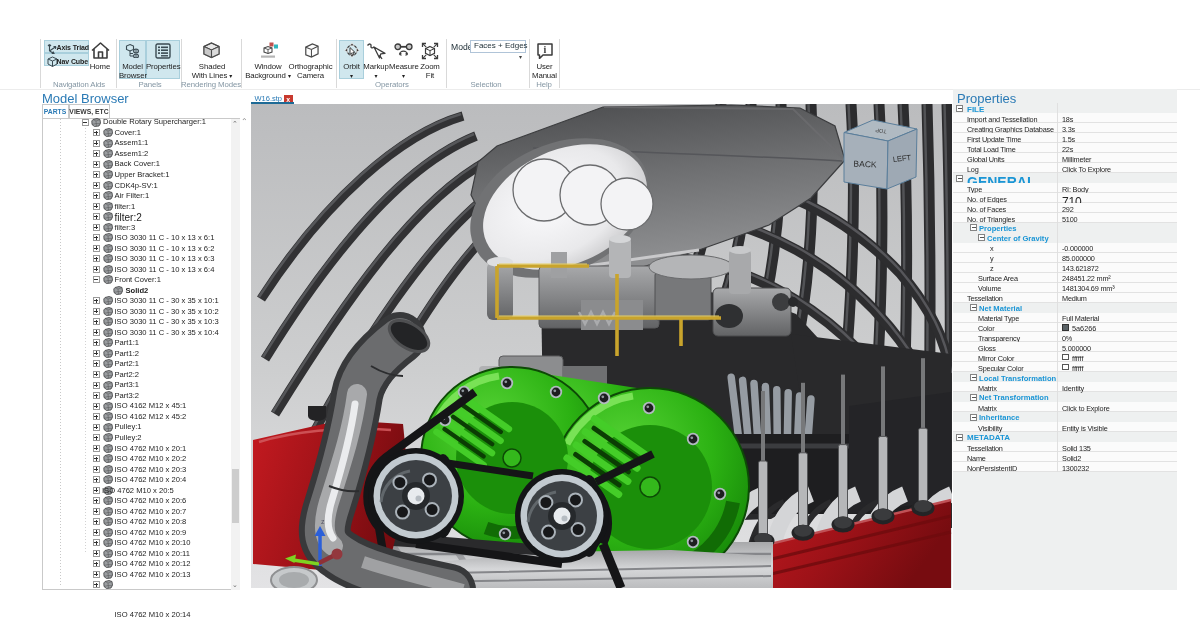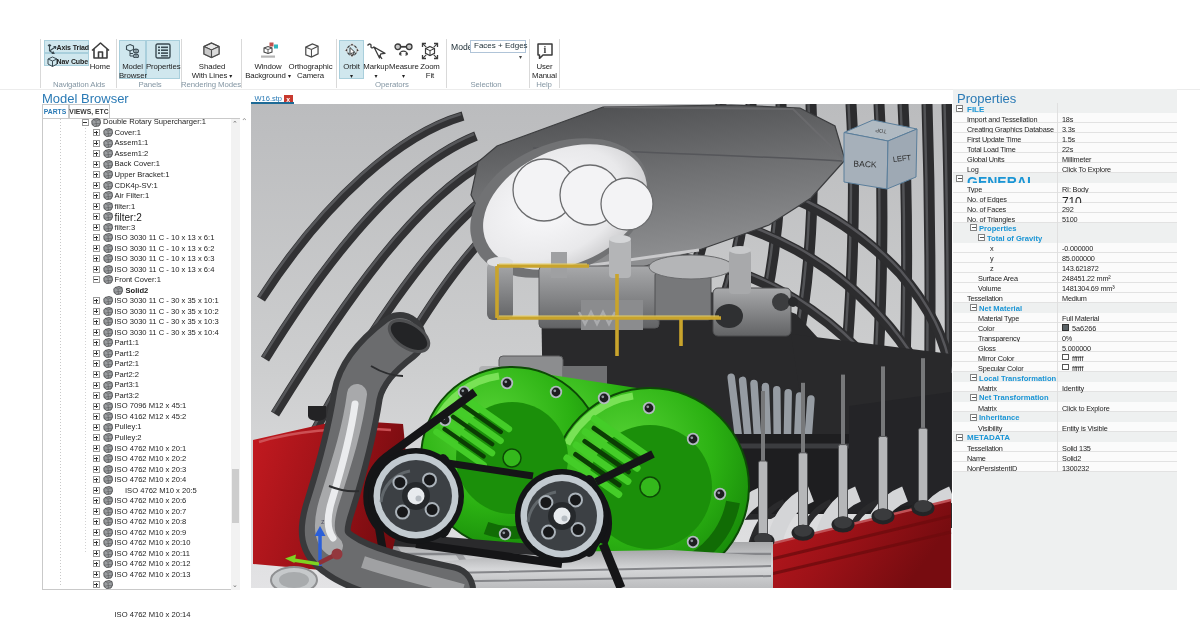--- a/index.html
+++ b/index.html
@@ -339,21 +339,21 @@
     <path d="M2,1.5 L5,3 L9,1.5 M5,3 L5.5,8.3 M1,6.5 L5,5.5 L9.5,5.8" stroke="#5a5c5e" stroke-width="0.6" fill="none"></path>
   </svg>
 <div class="a" style="left:114.5px;top:390.91999999999996px;font-size:7.6px;color:#1c1c1c;font-weight:normal;white-space:nowrap">Part3:2</div>
 <span class="a" style="left:92.5px;top:402.53999999999996px;width:7px;height:7px;border:1px solid #9a9a9a;background:#fff"></span>
 <span class="a" style="left:94.0px;top:405.53999999999996px;width:4px;height:1px;background:#333"></span>
 <span class="a" style="left:95.5px;top:404.03999999999996px;width:1px;height:4px;background:#333"></span>
 <svg class="a" style="left:102.5px;top:401.53999999999996px" width="10" height="9" viewBox="0 0 10 9">
     <path d="M2,1.5 L6,0.5 L9,1.5 L9.5,5 L8,8 L3.5,8.5 L1,6.5 L0.8,3 Z" fill="#9b9ea1" stroke="#3c3e40" stroke-width="0.8"></path>
     <path d="M2,1.5 L5,3 L9,1.5 M5,3 L5.5,8.3 M1,6.5 L5,5.5 L9.5,5.8" stroke="#5a5c5e" stroke-width="0.6" fill="none"></path>
   </svg>
-<div class="a" style="left:114.5px;top:401.43999999999994px;font-size:7.6px;color:#1c1c1c;font-weight:normal;white-space:nowrap">ISO 7096 M12 x 45:1</div>
+<div class="a" style="left:114.5px;top:401.43999999999994px;font-size:7.6px;color:#1c1c1c;font-weight:normal;white-space:nowrap">ISO 4162 M12 x 45:1</div>
 <span class="a" style="left:92.5px;top:413.06px;width:7px;height:7px;border:1px solid #9a9a9a;background:#fff"></span>
 <span class="a" style="left:94.0px;top:416.06px;width:4px;height:1px;background:#333"></span>
 <span class="a" style="left:95.5px;top:414.56px;width:1px;height:4px;background:#333"></span>
 <svg class="a" style="left:102.5px;top:412.06px" width="10" height="9" viewBox="0 0 10 9">
     <path d="M2,1.5 L6,0.5 L9,1.5 L9.5,5 L8,8 L3.5,8.5 L1,6.5 L0.8,3 Z" fill="#9b9ea1" stroke="#3c3e40" stroke-width="0.8"></path>
     <path d="M2,1.5 L5,3 L9,1.5 M5,3 L5.5,8.3 M1,6.5 L5,5.5 L9.5,5.8" stroke="#5a5c5e" stroke-width="0.6" fill="none"></path>
   </svg>
 <div class="a" style="left:114.5px;top:411.96px;font-size:7.6px;color:#1c1c1c;font-weight:normal;white-space:nowrap">ISO 4162 M12 x 45:2</div>
 <span class="a" style="left:92.5px;top:423.58px;width:7px;height:7px;border:1px solid #9a9a9a;background:#fff"></span>
 <span class="a" style="left:94.0px;top:426.58px;width:4px;height:1px;background:#333"></span>
@@ -403,21 +403,21 @@
     <path d="M2,1.5 L5,3 L9,1.5 M5,3 L5.5,8.3 M1,6.5 L5,5.5 L9.5,5.8" stroke="#5a5c5e" stroke-width="0.6" fill="none"></path>
   </svg>
 <div class="a" style="left:114.5px;top:475.08px;font-size:7.6px;color:#1c1c1c;font-weight:normal;white-space:nowrap">ISO 4762 M10 x 20:4</div>
 <span class="a" style="left:92.5px;top:486.7px;width:7px;height:7px;border:1px solid #9a9a9a;background:#fff"></span>
 <span class="a" style="left:94.0px;top:489.7px;width:4px;height:1px;background:#333"></span>
 <span class="a" style="left:95.5px;top:488.2px;width:1px;height:4px;background:#333"></span>
 <svg class="a" style="left:102.5px;top:485.7px" width="10" height="9" viewBox="0 0 10 9">
     <path d="M2,1.5 L6,0.5 L9,1.5 L9.5,5 L8,8 L3.5,8.5 L1,6.5 L0.8,3 Z" fill="#9b9ea1" stroke="#3c3e40" stroke-width="0.8"></path>
     <path d="M2,1.5 L5,3 L9,1.5 M5,3 L5.5,8.3 M1,6.5 L5,5.5 L9.5,5.8" stroke="#5a5c5e" stroke-width="0.6" fill="none"></path>
   </svg>
-<div class="a" style="left:125px;top:485.59999999999997px;font-size:7.6px;color:#1c1c1c;font-weight:normal;white-space:nowrap">ISO 4762 M10 x 20:5</div>
+<div class="a" style="left:102px;top:485.59999999999997px;font-size:7.6px;color:#1c1c1c;font-weight:normal;white-space:nowrap">ISO 4762 M10 x 20:5</div>
 <span class="a" style="left:92.5px;top:497.21999999999997px;width:7px;height:7px;border:1px solid #9a9a9a;background:#fff"></span>
 <span class="a" style="left:94.0px;top:500.21999999999997px;width:4px;height:1px;background:#333"></span>
 <span class="a" style="left:95.5px;top:498.71999999999997px;width:1px;height:4px;background:#333"></span>
 <svg class="a" style="left:102.5px;top:496.21999999999997px" width="10" height="9" viewBox="0 0 10 9">
     <path d="M2,1.5 L6,0.5 L9,1.5 L9.5,5 L8,8 L3.5,8.5 L1,6.5 L0.8,3 Z" fill="#9b9ea1" stroke="#3c3e40" stroke-width="0.8"></path>
     <path d="M2,1.5 L5,3 L9,1.5 M5,3 L5.5,8.3 M1,6.5 L5,5.5 L9.5,5.8" stroke="#5a5c5e" stroke-width="0.6" fill="none"></path>
   </svg>
 <div class="a" style="left:114.5px;top:496.11999999999995px;font-size:7.6px;color:#1c1c1c;font-weight:normal;white-space:nowrap">ISO 4762 M10 x 20:6</div>
 <span class="a" style="left:92.5px;top:507.74px;width:7px;height:7px;border:1px solid #9a9a9a;background:#fff"></span>
 <span class="a" style="left:94.0px;top:510.74px;width:4px;height:1px;background:#333"></span>
@@ -524,21 +524,21 @@
 <div class="a" style="left:967px;top:204.6px;font-size:7.3px;letter-spacing:-0.2px;color:#252525;white-space:nowrap">No. of Faces</div>
 <div class="a" style="left:1062px;top:204.6px;font-size:7.3px;letter-spacing:-0.2px;color:#252525;white-space:nowrap">292</div>
 <div class="a" style="left:953px;top:212.96px;width:224px;height:9.96px;background:#fbfbfb;border-bottom:1px solid #e2e2e2"></div>
 <div class="a" style="left:967px;top:214.56px;font-size:7.3px;letter-spacing:-0.2px;color:#252525;white-space:nowrap">No. of Triangles</div>
 <div class="a" style="left:1062px;top:214.56px;font-size:7.3px;letter-spacing:-0.2px;color:#252525;white-space:nowrap">5100</div>
 <span class="a" style="left:970px;top:224.42000000000002px;width:7px;height:7px;border:1px solid #848484;background:#fff"></span>
 <span class="a" style="left:972px;top:227.42000000000002px;width:4px;height:1px;background:#555"></span>
 <div class="a" style="left:979px;top:224.12px;font-size:7.6px;font-weight:bold;color:#1a95d5">Properties</div>
 <span class="a" style="left:978px;top:234.38000000000002px;width:7px;height:7px;border:1px solid #848484;background:#fff"></span>
 <span class="a" style="left:980px;top:237.38000000000002px;width:4px;height:1px;background:#555"></span>
-<div class="a" style="left:987px;top:234.08px;font-size:7.6px;font-weight:bold;color:#1a95d5">Total of Gravity</div>
+<div class="a" style="left:987px;top:234.08px;font-size:7.6px;font-weight:bold;color:#1a95d5">Center of Gravity</div>
 <div class="a" style="left:953px;top:242.84px;width:224px;height:9.96px;background:#fbfbfb;border-bottom:1px solid #e2e2e2"></div>
 <div class="a" style="left:990px;top:244.44px;font-size:7.3px;letter-spacing:-0.2px;color:#252525;white-space:nowrap">x</div>
 <div class="a" style="left:1062px;top:244.44px;font-size:7.3px;letter-spacing:-0.2px;color:#252525;white-space:nowrap">-0.000000</div>
 <div class="a" style="left:953px;top:252.8px;width:224px;height:9.96px;background:#fbfbfb;border-bottom:1px solid #e2e2e2"></div>
 <div class="a" style="left:990px;top:254.4px;font-size:7.3px;letter-spacing:-0.2px;color:#252525;white-space:nowrap">y</div>
 <div class="a" style="left:1062px;top:254.4px;font-size:7.3px;letter-spacing:-0.2px;color:#252525;white-space:nowrap">85.000000</div>
 <div class="a" style="left:953px;top:262.76px;width:224px;height:9.96px;background:#fbfbfb;border-bottom:1px solid #e2e2e2"></div>
 <div class="a" style="left:990px;top:264.36px;font-size:7.3px;letter-spacing:-0.2px;color:#252525;white-space:nowrap">z</div>
 <div class="a" style="left:1062px;top:264.36px;font-size:7.3px;letter-spacing:-0.2px;color:#252525;white-space:nowrap">143.621872</div>
 <div class="a" style="left:953px;top:272.72px;width:224px;height:9.96px;background:#fbfbfb;border-bottom:1px solid #e2e2e2"></div>

